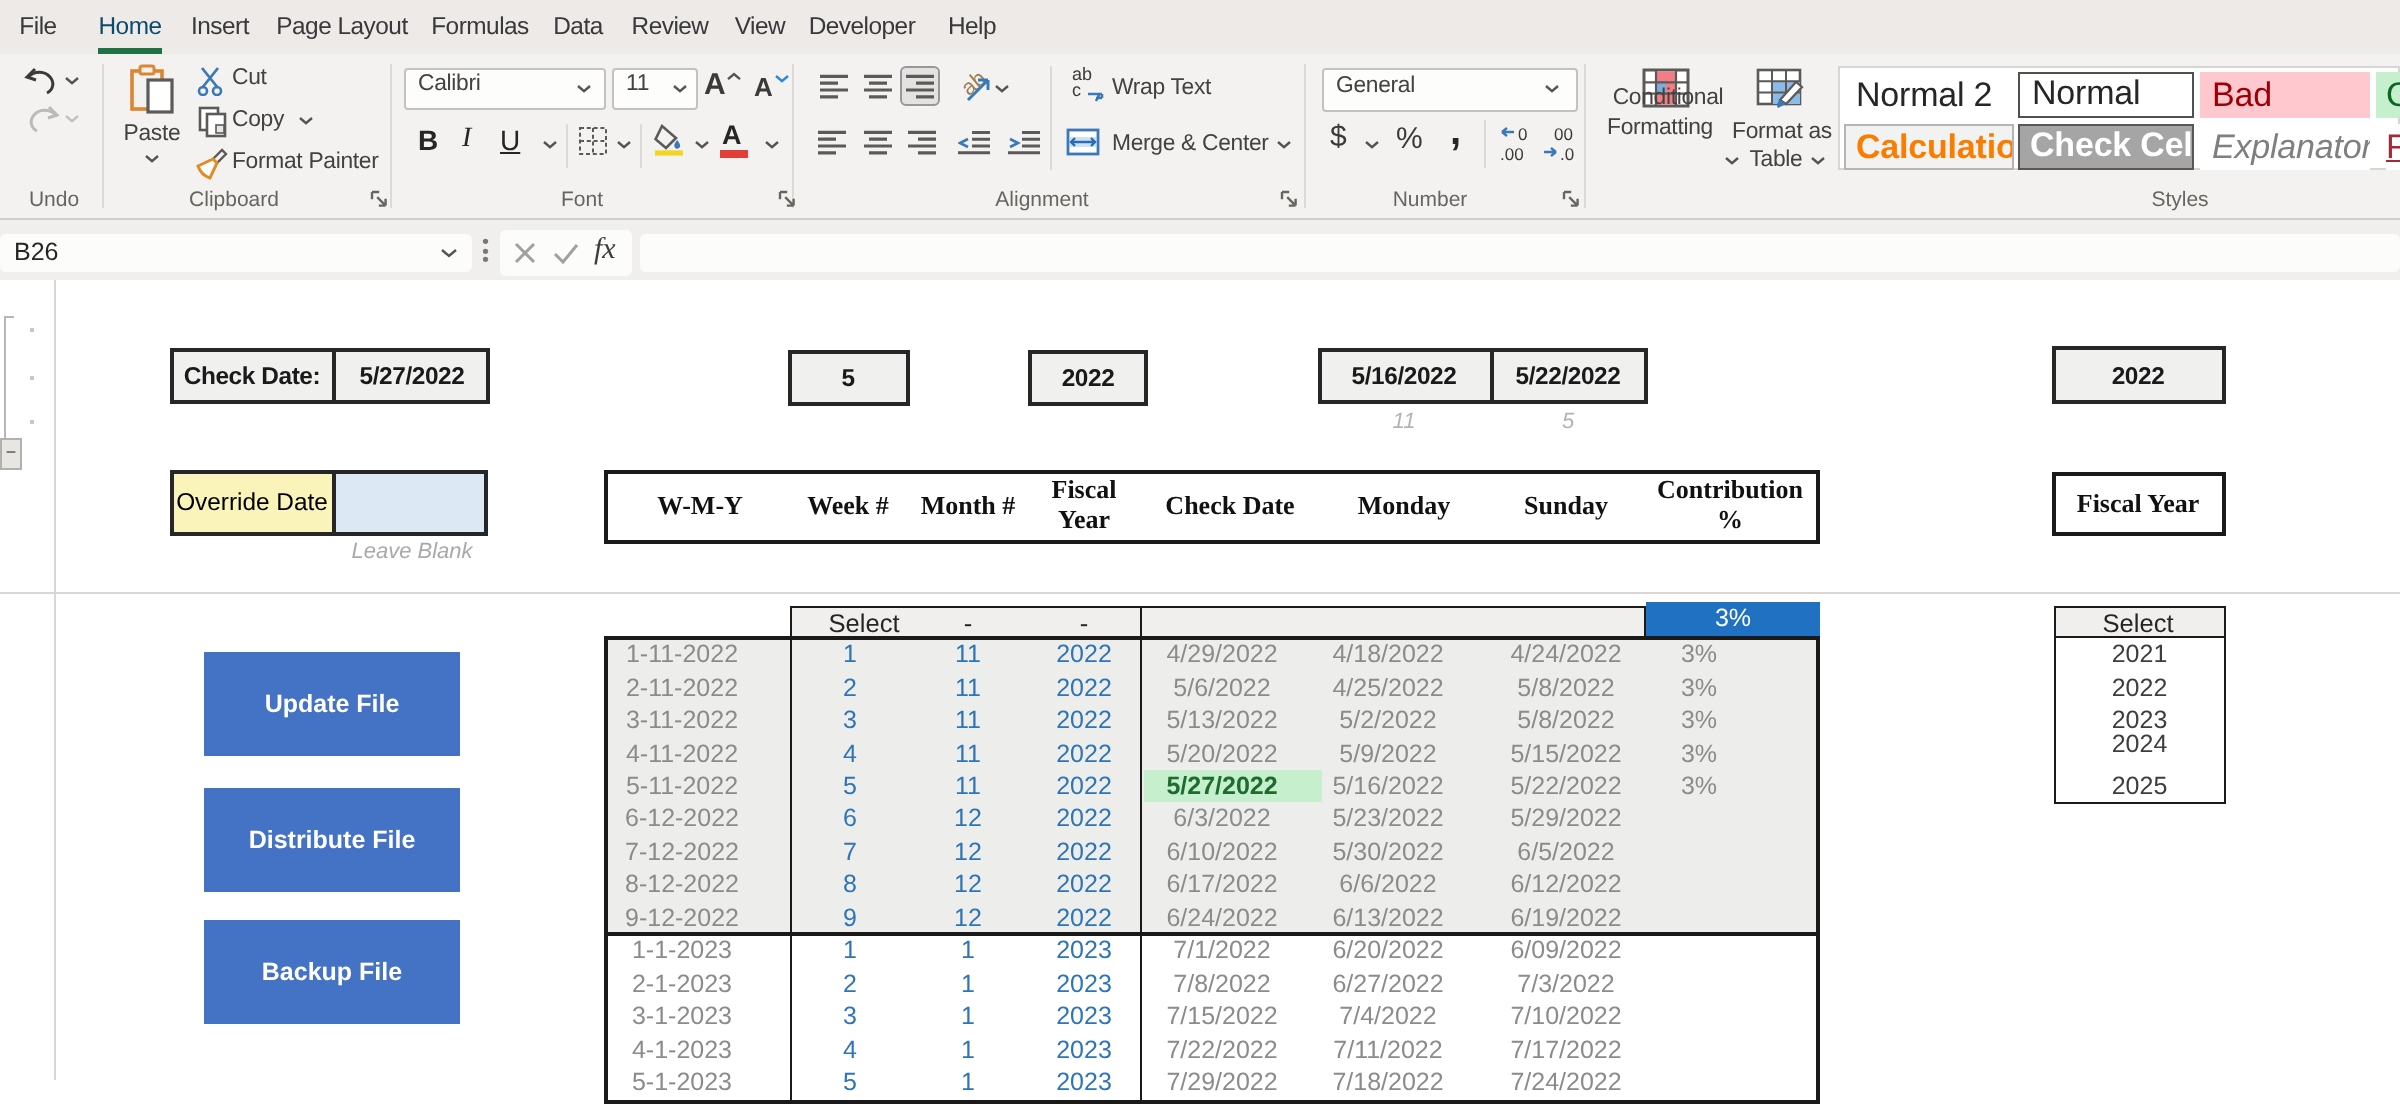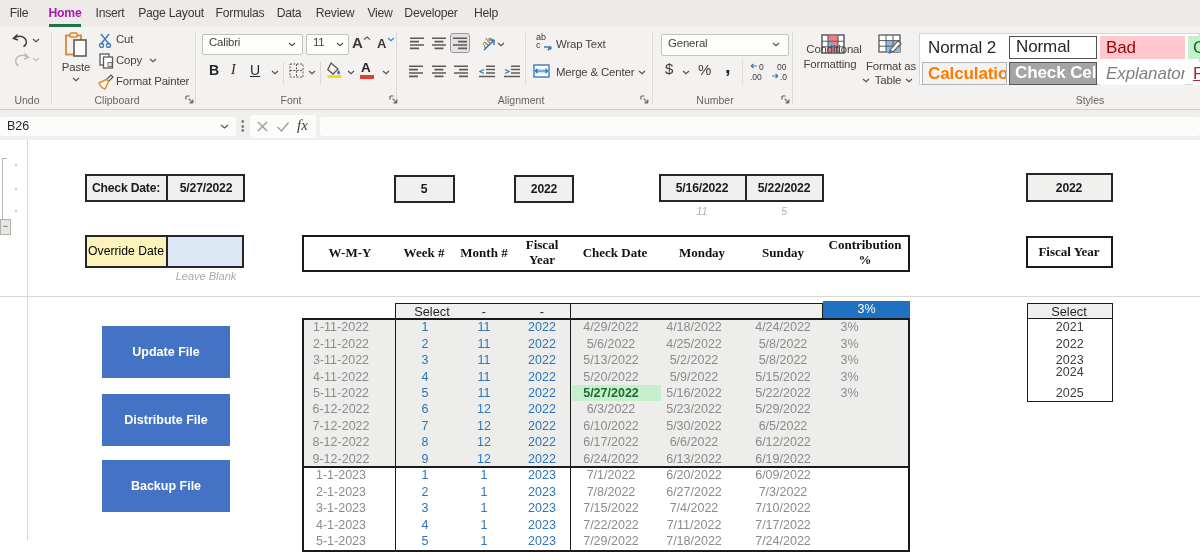--- a/index.html
+++ b/index.html
@@ -24,21 +24,21 @@
 .blue{color:#2e75b6}
 .ct{text-align:center}
 .scell{font-size:17px;letter-spacing:-0.1px;white-space:nowrap;overflow:hidden;box-sizing:border-box}
 </style>
 </head>
 <body>
 <div id="app">
 
 <div class="a tabs"></div>
 <div class="a tab cx" style="left:19px">File</div>
-<div class="a tab cx" style="left:65px;font-weight:bold;color:#a21caf">Home</div>
+<div class="a tab cx" style="left:65px;font-weight:normal;color:#0c4a6e">Home</div>
 <div class="a" style="left:49px;top:24px;width:32px;height:3px;background:#217346"></div>
 <div class="a tab cx" style="left:110px">Insert</div>
 <div class="a tab cx" style="left:171px">Page Layout</div>
 <div class="a tab cx" style="left:240px">Formulas</div>
 <div class="a tab cx" style="left:289px">Data</div>
 <div class="a tab cx" style="left:335px">Review</div>
 <div class="a tab cx" style="left:380px">View</div>
 <div class="a tab cx" style="left:431px">Developer</div>
 <div class="a tab cx" style="left:486px">Help</div>
 

